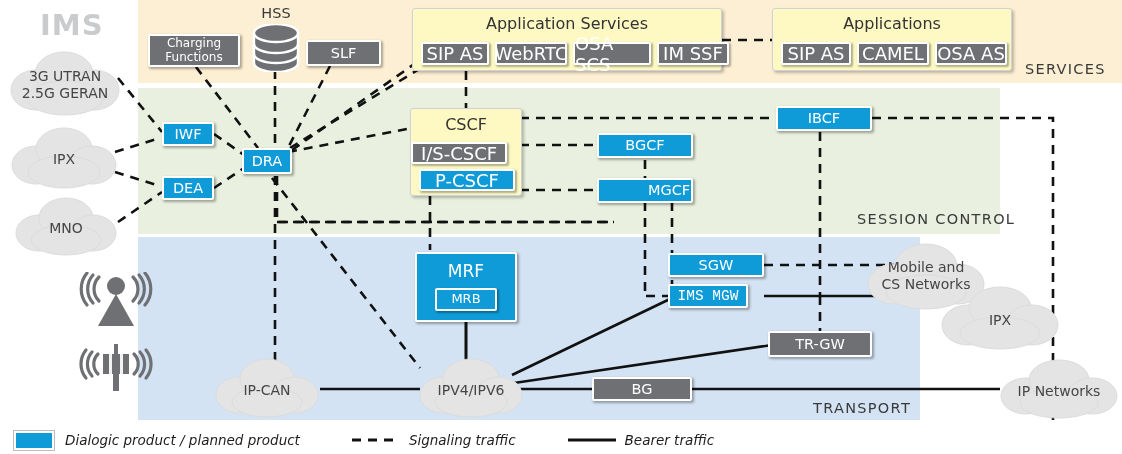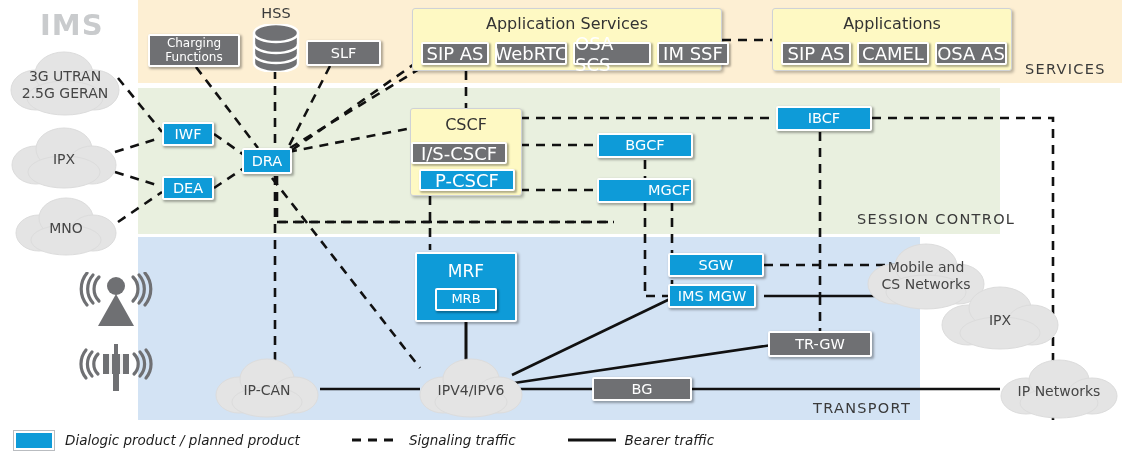--- a/index.html
+++ b/index.html
@@ -339,21 +339,21 @@
   <div class="node blue" style="left:776px;top:106px;width:96px;height:25px;">IBCF</div>
 
   <div class="node blue" style="left:415px;top:252px;width:102px;height:70px;
               flex-direction:column;justify-content:flex-start;padding-top:8px;font-size:17px;text-align:center;">
     <span>MRF</span>
     <span class="subnode blue" style="position:static;margin-top:7px;width:62px;height:23px;
           display:flex;font-size:13px;">MRB</span>
   </div>
 
   <div class="node blue" style="left:668px;top:253px;width:96px;height:24px;">SGW</div>
-  <div class="node blue" style="left:668px;top:284px;width:88px;height:24px;">IMS MGW</div>
+  <div class="node blue" style="left:668px;top:284px;width:80px;height:24px;font-family:Liberation Mono, monospace;">IMS MGW</div>
   <div class="node gray" style="left:768px;top:331px;width:104px;height:26px;">TR-GW</div>
   <div class="node gray" style="left:592px;top:377px;width:100px;height:24px;">BG</div>
 
   <div id="legend">
     <div id="legend-swatch"></div>
     <span class="legend-text">Dialogic product / planned product</span>
     <span class="legend-gap"></span>
     <svg class="legend-dash" height="10">
       <line x1="0" y1="5" x2="48" y2="5" stroke="#111" stroke-width="3" stroke-dasharray="9,7"></line>
     </svg>

